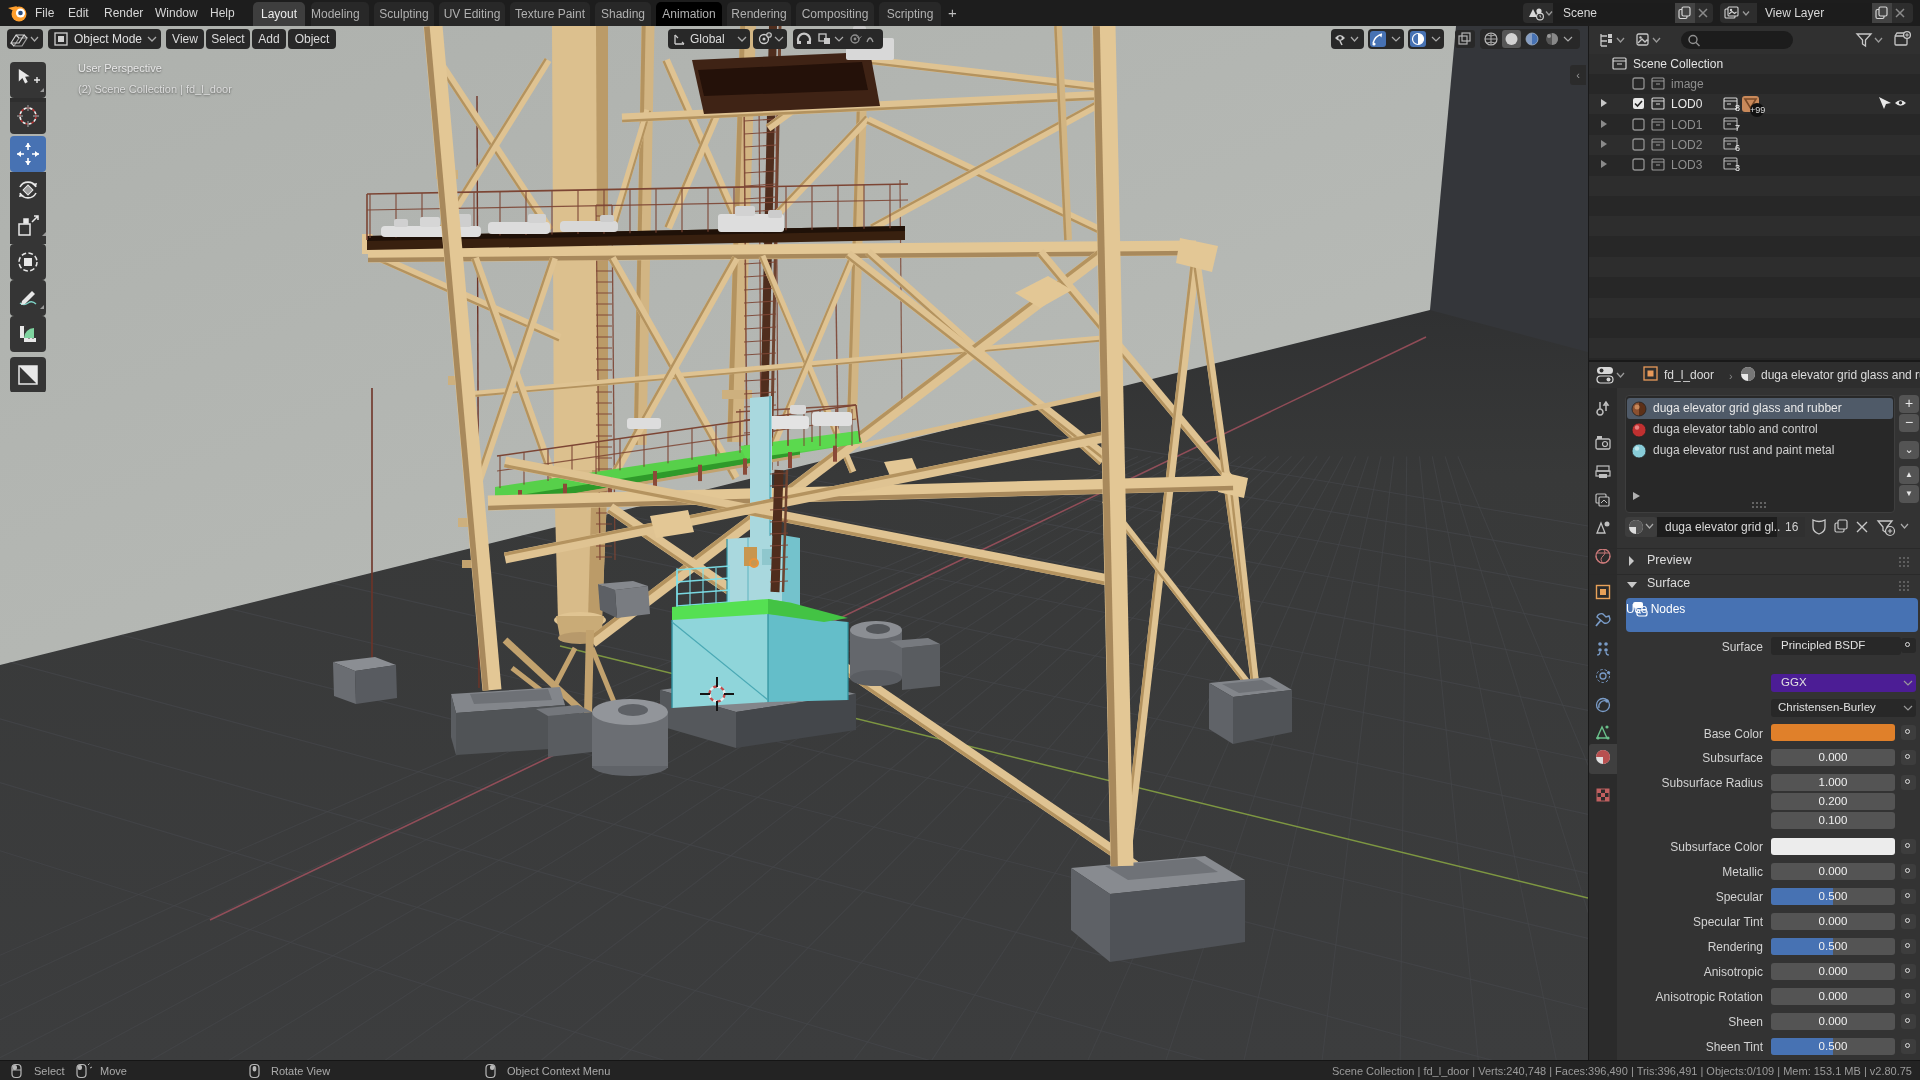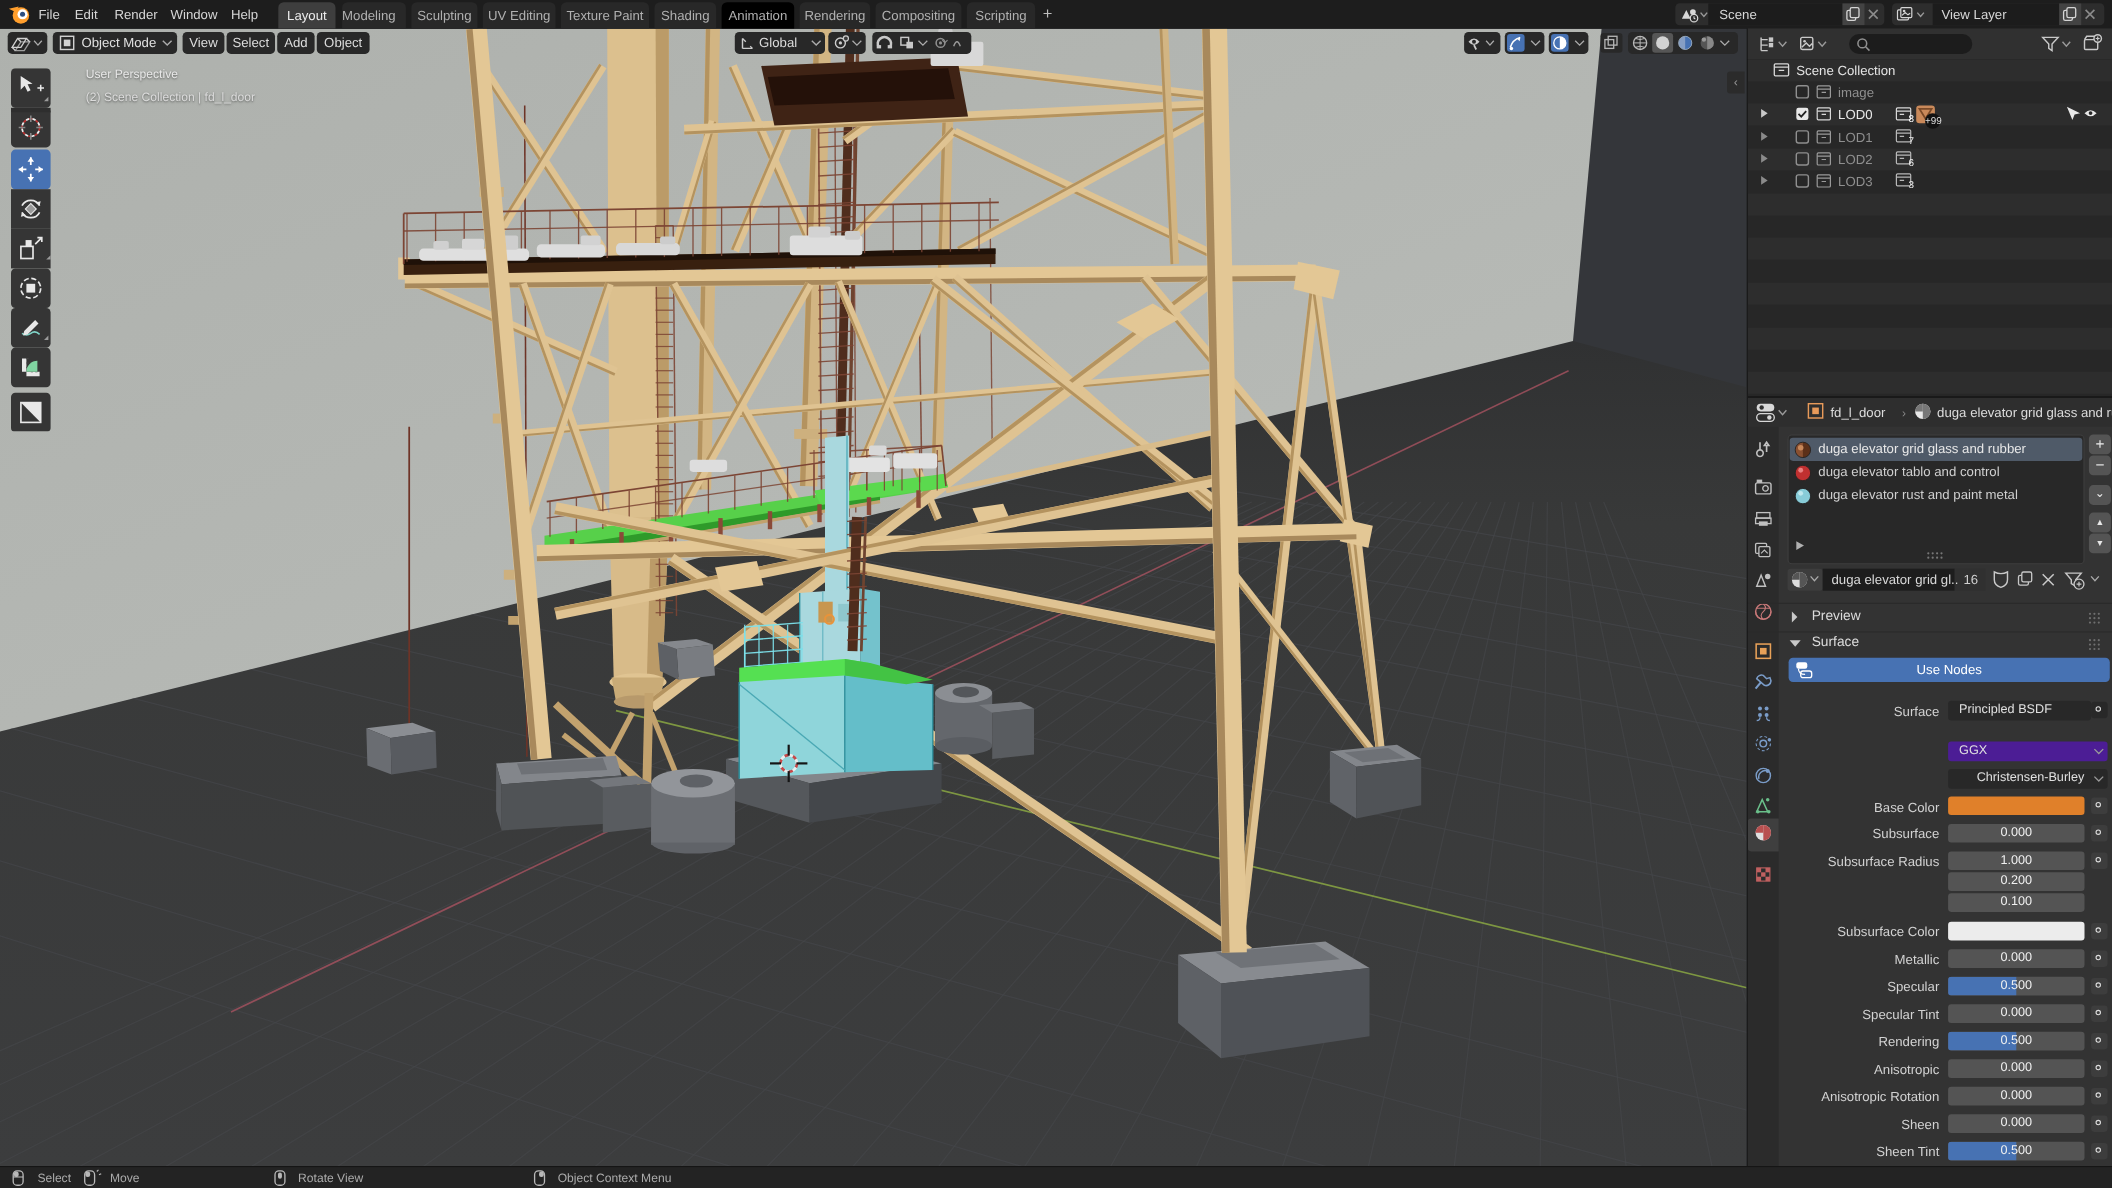--- a/index.html
+++ b/index.html
@@ -965,41 +965,41 @@
           <circle cx="319" cy="8" r="1"></circle>
           <circle cx="311" cy="12" r="1"></circle>
           <circle cx="315" cy="12" r="1"></circle>
           <circle cx="319" cy="12" r="1"></circle>
           <circle cx="311" cy="16" r="1"></circle>
           <circle cx="315" cy="16" r="1"></circle>
           <circle cx="319" cy="16" r="1"></circle>
         </g>
       </svg>
       <div style="position:absolute;left:58px;top:214px;font-size:12.5px;color:#dcdcdc;white-space:nowrap">Surface</div>
-      <div style="position:absolute;left:37px;top:236px;width:292px;height:22px;background:#4772b3;border-radius:4px;color:#fff;font-size:12px;text-align:center;line-height:22px">Use Nodes</div>
+      <div style="position:absolute;left:37px;top:236px;width:292px;height:34px;background:#4772b3;border-radius:4px;color:#fff;font-size:12px;line-height:22px">Use Nodes</div>
       <svg width="24" height="22" style="position:absolute;left:41px;top:236px">
         <rect x="3" y="4" width="10" height="6" rx="2" fill="#fff"></rect>
         <rect x="7" y="12" width="10" height="6" rx="2" fill="none" stroke="#fff" stroke-width="1.2"></rect>
         <path d="M5 10 q0 5 6 5" fill="none" stroke="#fff" stroke-width="1.1"></path>
       </svg>
       <div style="position:absolute;right:158px;top:278px;font-size:12px;color:#d2d2d2;white-space:nowrap">Surface</div>
       <div style="position:absolute;left:182px;top:275px;width:130px;height:18px;background:#282828;border-radius:3px;color:#e0e0e0;font-size:11.5px">
         <span style="position:absolute;left:10px;top:2px">Principled BSDF</span>
       </div>
       <div style="position:absolute;left:312px;top:276px;width:15px;height:15px;background:#282828;border-radius:3px">
         <div style="position:absolute;left:4px;top:4px;width:5px;height:5px;border:1.4px solid #ddd;border-radius:50%"></div>
       </div>
       <div style="position:absolute;left:182px;top:312px;width:145px;height:18px;background:#4c1d95;border-radius:3px;color:#e0e0e0;font-size:11.5px">
         <span style="position:absolute;left:10px;top:2px">GGX</span>
         <svg width="12" height="18" style="position:absolute;right:2px;top:0">
           <path d="M2 7 l4 4 l4 -4" fill="none" stroke="#999" stroke-width="1.2"></path>
         </svg>
       </div>
       <div style="position:absolute;left:182px;top:337px;width:145px;height:18px;background:#282828;border-radius:3px;color:#e0e0e0;font-size:11.5px">
-        <span style="position:absolute;left:26px;top:2px">Christensen-Burley</span>
+        <span style="position:absolute;left:7px;top:2px">Christensen-Burley</span>
         <svg width="12" height="18" style="position:absolute;right:2px;top:0">
           <path d="M2 7 l4 4 l4 -4" fill="none" stroke="#999" stroke-width="1.2"></path>
         </svg>
       </div>
       <div style="position:absolute;right:158px;top:365px;font-size:12px;color:#d2d2d2;white-space:nowrap">Base Color</div>
       <div style="position:absolute;left:182px;top:362px;width:124px;height:17px;background:#e0802a;border-radius:3px"></div>
       <div style="position:absolute;left:312px;top:363px;width:15px;height:15px;background:#3d3d3d;border-radius:3px">
         <div style="position:absolute;left:4px;top:4px;width:5px;height:5px;border:1.4px solid #ddd;border-radius:50%"></div>
       </div>
       <div style="position:absolute;right:158px;top:389px;font-size:12px;color:#d2d2d2;white-space:nowrap">Subsurface</div>
@@ -1101,12 +1101,13 @@
       <rect x="250" y="3.5" width="9" height="13" rx="3.5"></rect>
       <rect x="252.7" y="5" width="3.6" height="5.5" rx="1.8" fill="#b8b8b8" stroke="none"></rect>
       <rect x="486" y="3.5" width="9" height="13" rx="3.5"></rect>
       <rect x="490" y="4" width="4.4" height="5" rx="2" fill="#b8b8b8" stroke="none"></rect>
     </g>
     <text x="34" y="14" font-size="11" fill="#ababab" font-family="Liberation Sans">Select</text>
     <text x="100" y="14" font-size="11" fill="#ababab" font-family="Liberation Sans">Move</text>
     <text x="271" y="14" font-size="11" fill="#ababab" font-family="Liberation Sans">Rotate View</text>
     <text x="507" y="14" font-size="11" fill="#ababab" font-family="Liberation Sans">Object Context Menu</text>
   </svg>
+  <div class="txt" style="right:8px;top:0;position:absolute;font-size:11px;line-height:20px;color:#9b9b9b">Scene Collection | fd_l_door | Verts:240,748 | Faces:396,490 | Tris:396,491 | Objects:0/109 | Mem: 153.1 MB | v2.80.75</div>
 </div>
 </body></html>

